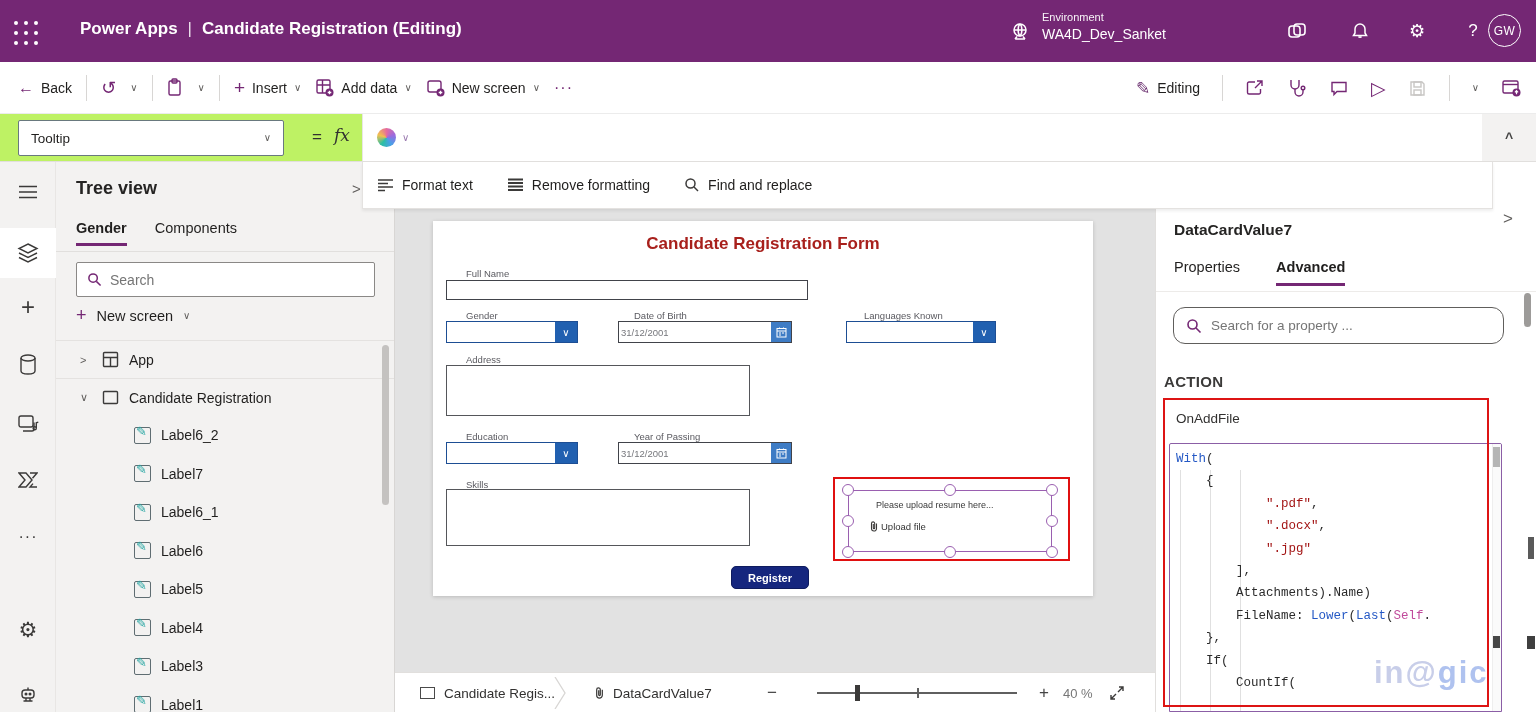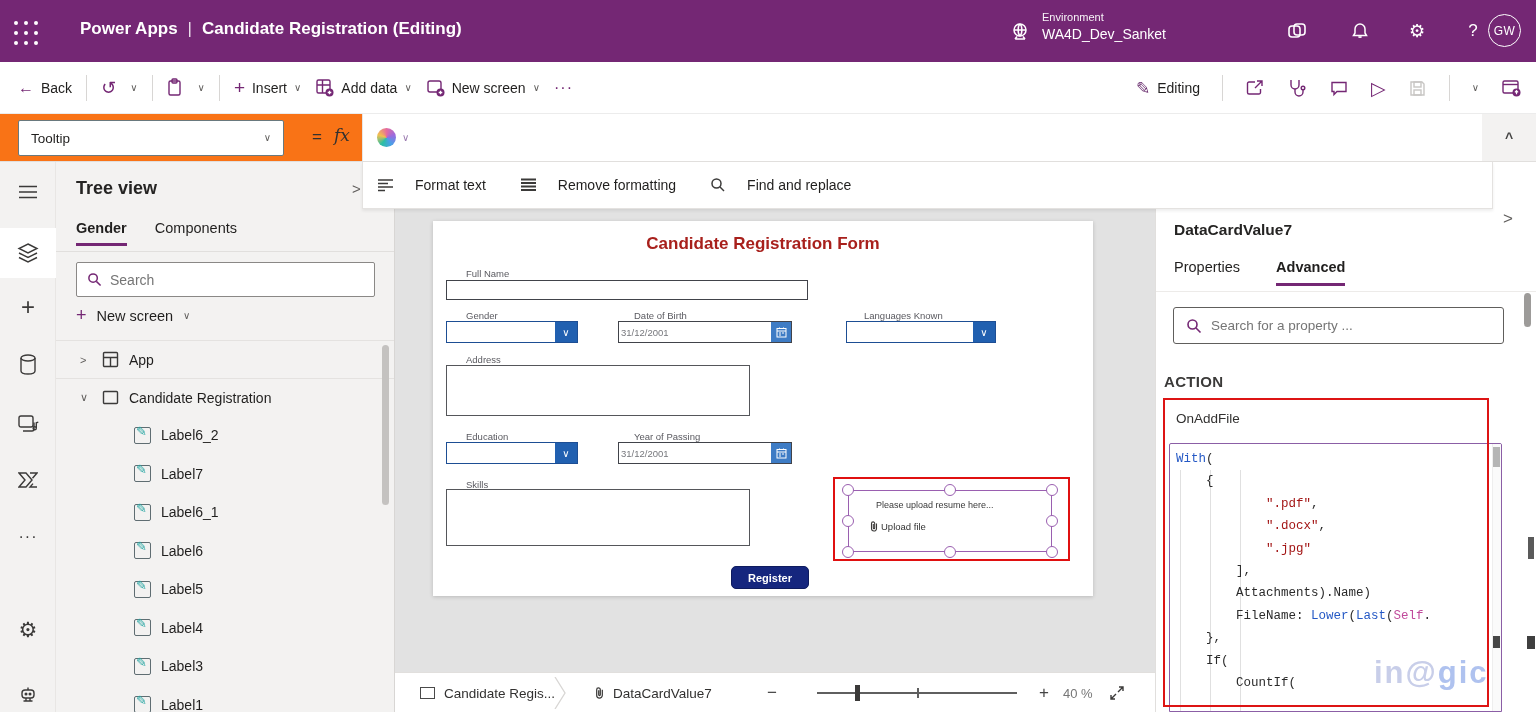--- a/index.html
+++ b/index.html
@@ -24,33 +24,33 @@
   .cmd-left { display:flex; align-items:center; padding-left:18px; gap:14px; }
   .cmd-right { position:absolute; right:14px; top:0; height:52px; display:flex; align-items:center; gap:22px; }
   .cmd-item { display:flex; align-items:center; gap:7px; cursor:pointer; color:#201f1e; font-size:14px; white-space:nowrap; }
   .cmd-ic { color:#742774; font-size:16px; line-height:1; }
   .vdiv { width:1px; height:26px; background:#d8d6d4; }
   .chev { color:#605e5c; font-size:10px; line-height:1; cursor:pointer; }
   .disabled { color:#c8c6c4 !important; }
   svg.pic { display:block; }
 
   
-  .formula-row { position:absolute; left:0; top:114px; width:1536px; height:48px; background:#f97316; border-bottom:1px solid #e1dfdd; }
+  .formula-row { position:absolute; left:0; top:114px; width:1536px; height:48px; background:#bef264; border-bottom:1px solid #e1dfdd; }
   .prop-select { position:absolute; left:18px; top:6px; width:266px; height:36px; border:1px solid #69797e; border-radius:2px; background:#fff; display:flex; align-items:center; padding:0 12px; cursor:pointer; }
   .prop-select .val { flex:1; }
   .eq { position:absolute; left:312px; top:13px; font-size:17px; color:#323130; }
   .fx { position:absolute; left:334px; top:11px; font-size:17px; font-style:italic; font-family:"DejaVu Serif", serif; color:#323130; }
   .formula-input-wrap { position:absolute; left:362px; top:0; width:1120px; height:47px; background:#fff; border-left:1px solid #e8e6e4; display:flex; align-items:center; padding-left:14px; gap:6px; }
   .copilot-dot { width:19px; height:19px; border-radius:50%; background:conic-gradient(#e66b9e,#9c6ade,#4a9fe8,#2bbfa4,#f2c04e,#e66b9e); cursor:pointer; }
   .formula-input { border:none; outline:none; flex:1; height:30px; font-size:14px; }
   .fx-cap { position:absolute; left:1482px; top:0; width:54px; height:47px; background:#f3f2f1; display:flex; align-items:center; justify-content:center; color:#444; font-size:14px; font-weight:bold; cursor:pointer; }
 
   
   .format-bar { position:absolute; left:362px; top:162px; width:1131px; height:47px; background:#fff; border:1px solid #e4e2e0; border-top:none; box-shadow:0 2px 3px rgba(0,0,0,.07); display:flex; align-items:center; gap:34px; padding-left:14px; z-index:5; }
-  .fmt-item { display:flex; align-items:center; gap:21px; cursor:pointer; font-size:14px; color:#201f1e; }
+  .fmt-item { display:flex; align-items:center; gap:8px; cursor:pointer; font-size:14px; color:#201f1e; }
 
   
   .left-rail { position:absolute; left:0; top:162px; width:56px; height:550px; background:#f3f2f1; border-right:1px solid #e8e6e4; }
   .rail-ic { position:absolute; left:0; width:56px; height:40px; display:flex; align-items:center; justify-content:center; color:#3b3a39; font-size:19px; cursor:pointer; }
   .rail-sel-tile { position:absolute; left:0; top:66px; width:56px; height:50px; background:#fff; }
 
   
   .tree-panel { position:absolute; left:56px; top:162px; width:339px; height:550px; background:#f3f2f1; border-right:1px solid #d8d6d4; overflow:hidden; }
   .tree-title { position:absolute; left:20px; top:16px; font-size:18px; font-weight:bold; color:#252423; }
   .tree-collapse { position:absolute; left:296px; top:18px; color:#605e5c; font-size:15px; cursor:pointer; }
@@ -103,21 +103,21 @@
   .z-pct { font-size:13px; color:#767676; }
 
   
   .right-panel { position:absolute; left:1155px; top:207px; width:381px; height:505px; background:#fff; border-left:1px solid #e1dfdd; }
   .rp-collapse { position:absolute; left:347px; top:2px; color:#605e5c; font-size:17px; cursor:pointer; }
   .rp-title { position:absolute; left:18px; top:14px; font-size:15.5px; font-weight:600; color:#252423; }
   .rp-tabs { position:absolute; left:18px; top:52px; display:flex; gap:36px; font-size:14.5px; }
   .rp-tab { padding-bottom:8px; cursor:pointer; }
   .rp-tab.active { font-weight:bold; border-bottom:3px solid #742774; }
   .rp-tabs-divider { position:absolute; left:0; top:84px; width:381px; height:1px; background:#edebe9; }
-  .rp-search { position:absolute; left:17px; top:100px; width:331px; height:37px; border:1px solid #605e5c; border-radius:3px; display:flex; align-items:center; padding:0 12px; gap:9px; }
+  .rp-search { position:absolute; left:17px; top:100px; width:331px; height:37px; border:1px solid #605e5c; border-radius:12px; display:flex; align-items:center; padding:0 12px; gap:9px; }
   .rp-search input { border:none; outline:none; flex:1; font-size:13.5px; background:transparent; }
   .rp-scroll-pill { position:absolute; right:5px; top:86px; width:7px; height:34px; background:#9d9b99; border-radius:4px; cursor:pointer; }
   .rp-section { position:absolute; left:8px; top:166px; font-size:15px; font-weight:bold; color:#3b3a39; letter-spacing:.3px; }
   .rp-annot { position:absolute; left:7px; top:191px; width:326px; height:309px; border:2.5px solid #dd1414; z-index:4; pointer-events:none; }
   .prop-name { position:absolute; left:20px; top:204px; font-size:13.5px; color:#323130; cursor:pointer; }
   .code-editor { position:absolute; left:13px; top:236px; width:333px; height:269px; background:#fff; border:1.3px solid #8b5ea6; border-radius:2px 2px 0 0; overflow:hidden; cursor:text; }
   .code-lines { position:relative; padding:4px 0 0 6px; font-family:"DejaVu Sans Mono", monospace; font-size:12.5px; line-height:22.4px; z-index:2; }
   .code-line { white-space:pre;font-family:Liberation Mono, monospace; }
   .tok-k { color:#2458c5; }
   .tok-s { color:#a31515; }

